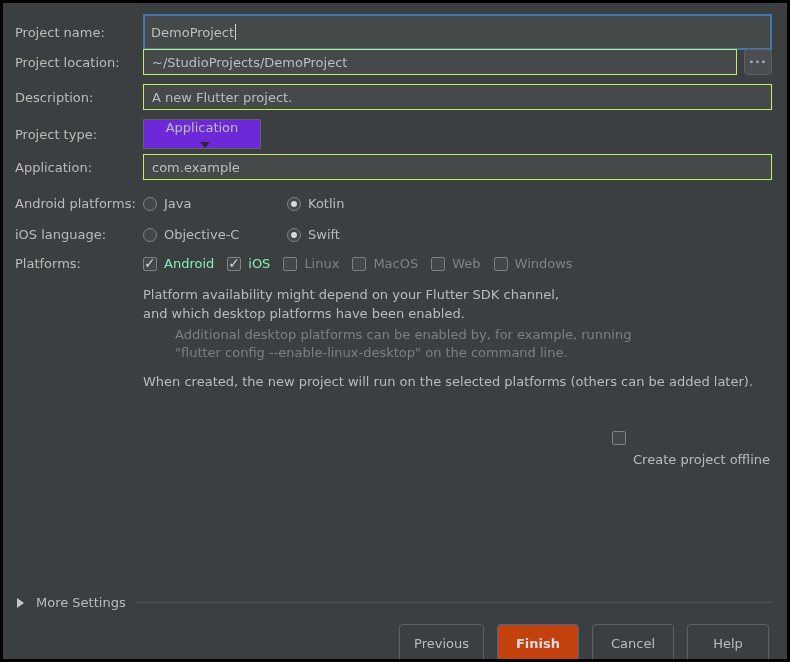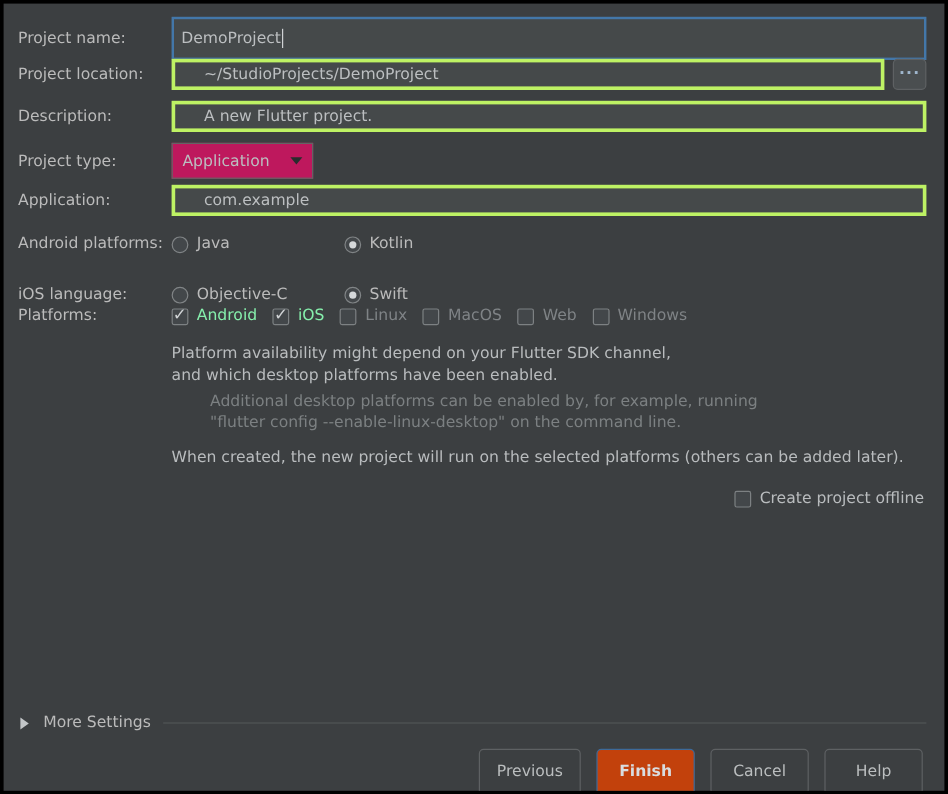--- a/index.html
+++ b/index.html
@@ -11,38 +11,38 @@
     width: 790px; height: 662px;
     background: #3c3f41;
     border: 3px solid #000000;
     overflow: hidden;
   }
 
   .row { position: absolute; left: 12px; right: 15px; display: flex; align-items: center; }
   .row .lbl { width: 128px; flex: 0 0 128px; color: #bbbbbb; }
 
   .tfield {
-    height: 26px; background: #45494a; border: 3px solid #bef264;
-    display: flex; align-items: center; padding: 0 24px; color: #bcbfc1;
+    height: 26px; background: #45494a; border: 1px solid #bef264;
+    display: flex; align-items: center; padding: 0 8px; color: #bcbfc1;
     flex: 1 1 auto;
   }
   .tfield.focused { border: 2px solid #4377a9; padding: 16px 6px; }
   .caret { display: inline-block; width: 1px; height: 16px; background: #cfd2d4; margin-left: 1px; }
 
   .browse-btn {
     width: 28px; height: 26px; margin-left: 7px; flex: 0 0 28px;
     background: #4a4e50; border: 1px solid #5e6163; border-radius: 4px;
     color: #9fb6cd; display: flex; align-items: center; justify-content: center;
     font-weight: bold; letter-spacing: 1px; line-height: 10px; padding-bottom: 6px;
     cursor: pointer;
   }
 
   .combo {
-    width: 118px; height: 30px; background: #be185d; border: 1px solid #646464;
-    display: flex; align-items: center; padding: 0 8px; color: #bcbfc1; cursor: pointer;
+    width: 118px; height: 30px; background: #6d28d9; border: 1px solid #646464;
+    display: flex; align-items: center; padding: 0 8px; color: #bcbfc1; cursor: pointer; flex-direction: column;
   }
   .combo .combo-value { flex: 1 1 auto; }
   .combo .arrow-down {
     width: 0; height: 0; border-left: 5px solid transparent; border-right: 5px solid transparent;
     border-top: 6px solid #292c2d; margin-left: 6px;
   }
 
   .opt { display: flex; align-items: center; cursor: pointer; }
   .opt-col { width: 144px; flex: 0 0 144px; }
 
@@ -67,21 +67,21 @@
   }
   .opt .opt-label { color: #7f8386; }
   .opt.checked .opt-label { color: #86efac; }
   .platforms-group { display: flex; align-items: center; }
   .platforms-group .opt { margin-right: 13px; }
 
   .note-line { position: absolute; left: 140px; color: #b9bcbe; }
   .note-line.grey { color: #7c8082; left: 172px; }
 
   .offline-row { position: absolute; right: 17px; display: flex; align-items: center; }
-  .offline-row .opt-label { color: #b9bcbe; }
+  .offline-row .opt-label { color: #b9bcbe; margin-top: 44px; }
 
   .more-settings { position: absolute; left: 14px; right: 15px; display: flex; align-items: center; cursor: pointer; }
   .tri-right {
     width: 0; height: 0; border-top: 5px solid transparent; border-bottom: 5px solid transparent;
     border-left: 7px solid #c3c6c8; margin-right: 12px;
   }
   .ms-line { flex: 1 1 auto; height: 1px; background: #525557; margin-left: 10px; }
 
   .btn-bar { position: absolute; right: 18px; display: flex; gap: 13px; }
   .btn {
@@ -140,21 +140,21 @@
     <div class="opt opt-col checked">
       <span class="radio"></span>
       <span class="opt-label" style="color:#bbbbbb;">Java</span>
     </div>
     <div class="opt checked">
       <span class="radio checked"></span>
       <span class="opt-label" style="color:#bbbbbb;">Kotlin</span>
     </div>
   </div>
 
-  <div class="row" style="top:235px;">
+  <div class="row" style="top:224px;">
     <span class="lbl">iOS language:</span>
     <div class="opt opt-col">
       <span class="radio"></span>
       <span class="opt-label" style="color:#bbbbbb;">Objective-C</span>
     </div>
     <div class="opt checked">
       <span class="radio checked"></span>
       <span class="opt-label" style="color:#bbbbbb;">Swift</span>
     </div>
   </div>

